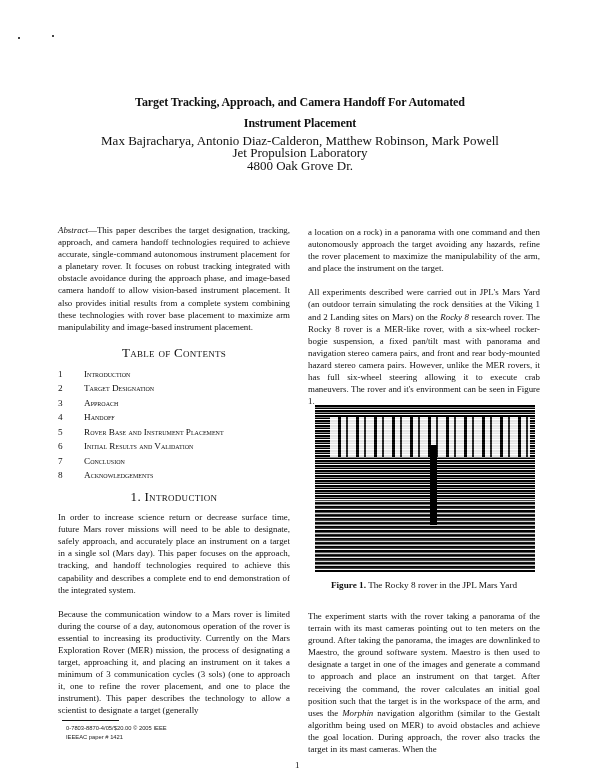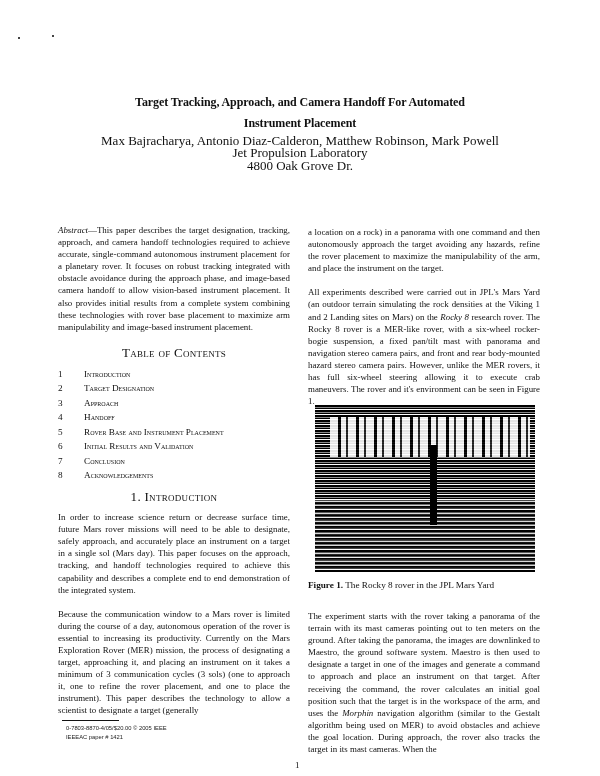--- a/index.html
+++ b/index.html
@@ -22,21 +22,21 @@
   .fig { position:absolute; left:315px; top:405px; width:220px; height:167px;
          background:
            repeating-linear-gradient(0deg, #000 0 2px, #fff 2px 3px, #000 3px 4px, #888 4px 5px),
            #000;
          overflow:hidden; }
   .fig .sky { position:absolute; left:15px; top:12px; width:200px; height:40px;
               background:repeating-linear-gradient(90deg, #fff 0 8px, #000 8px 11px, #fff 11px 16px, #222 16px 18px); opacity:0.9; }
   .fig .mast { position:absolute; left:115px; top:40px; width:7px; height:80px; background:#000; }
   .fig .ground { position:absolute; left:0; top:95px; width:220px; height:72px;
                  background:repeating-linear-gradient(0deg, #000 0 2px, #fff 2px 3px, #555 3px 4px); opacity:0.85; }
-  .caption { position:absolute; left:308px; width:232px; top:580px; 
+  .caption { position:absolute; left:308px; width:232px; top:580px; text-align:center;
              font-size:9.2px; }
   .caption b { font-weight:bold; }
   .footnote-rule { position:absolute; left:62px; top:720px; width:57px; border-top:1px solid #111; }
   .footnote { position:absolute; left:66px; top:724px; font-family:"Liberation Sans", sans-serif;
               font-size:5.8px; line-height:8.5px; color:#222; }
   .page-num { position:absolute; left:295px; top:760px; font-size:9px; }
   .specks { position:absolute; width:2px; height:2px; background:#444; }
   i.it { font-style:italic; }
 </style>
 </head>

